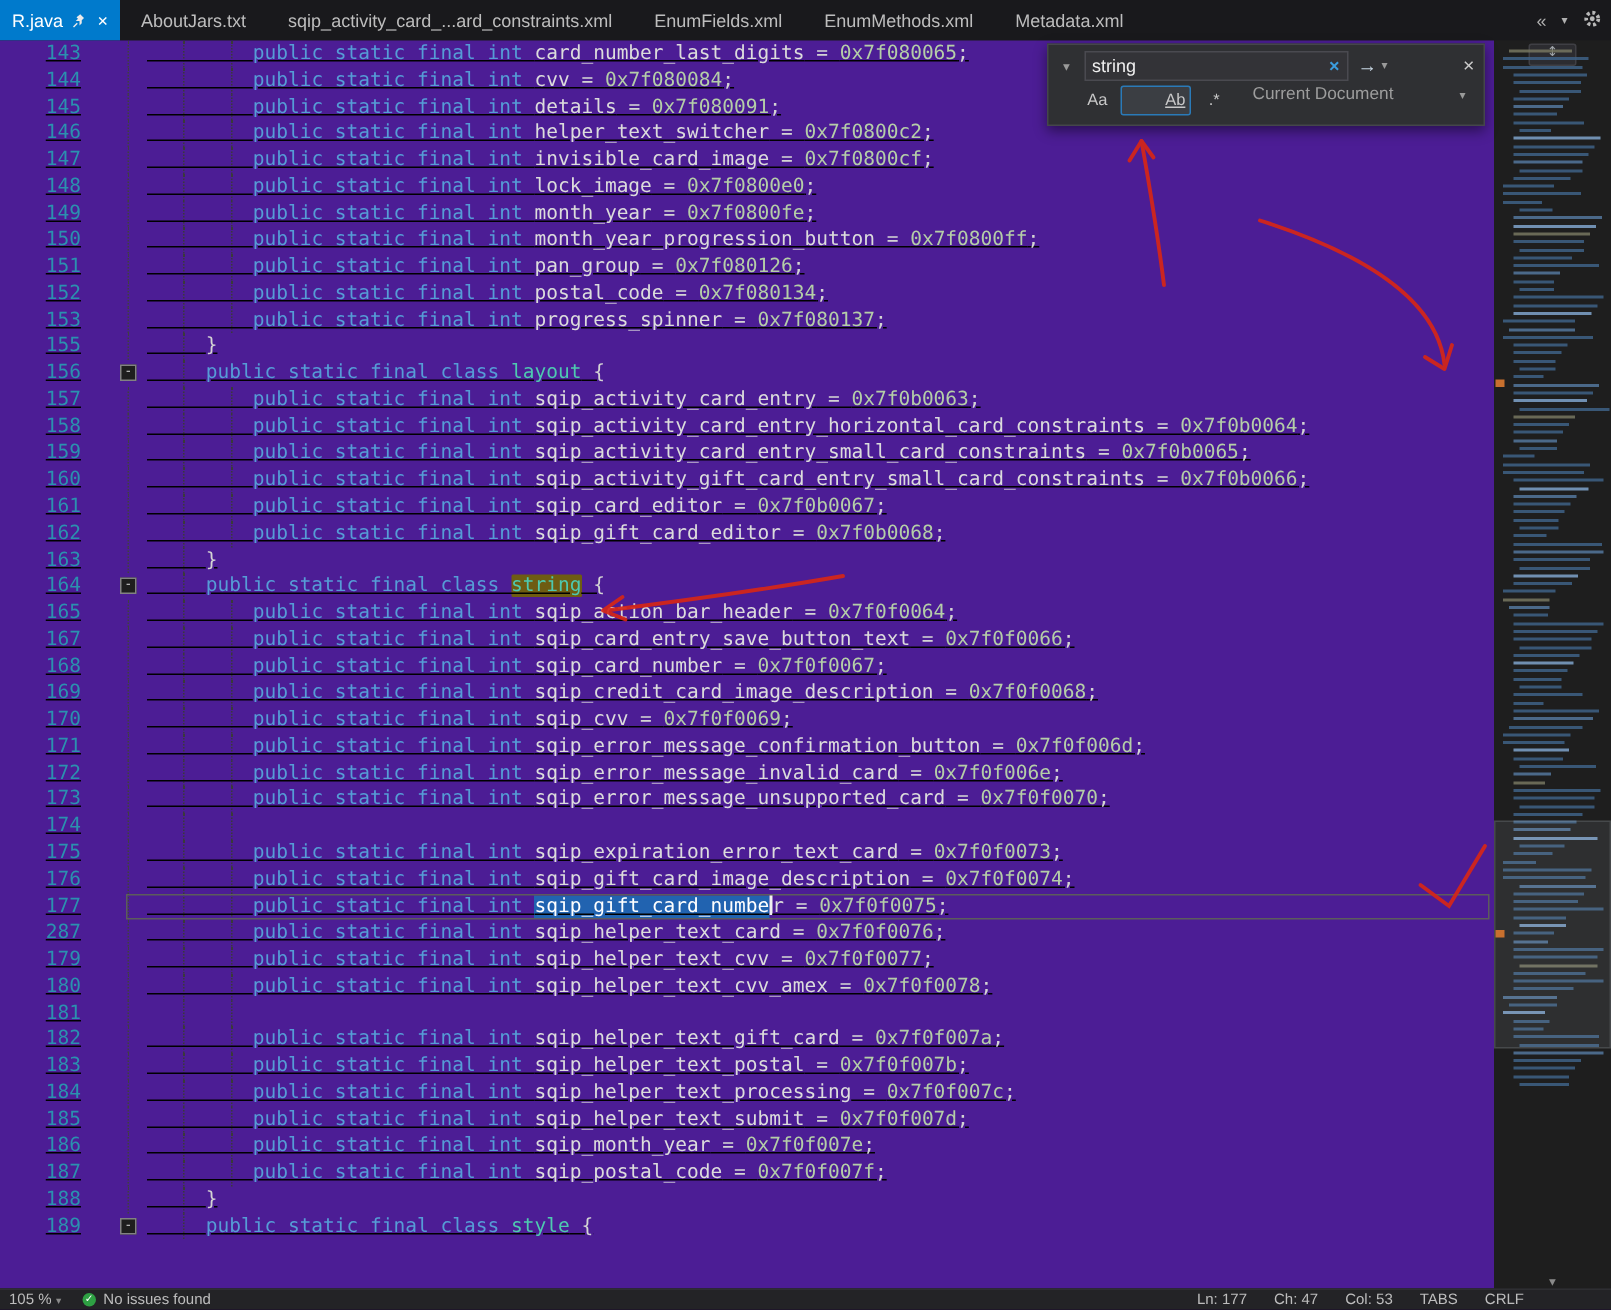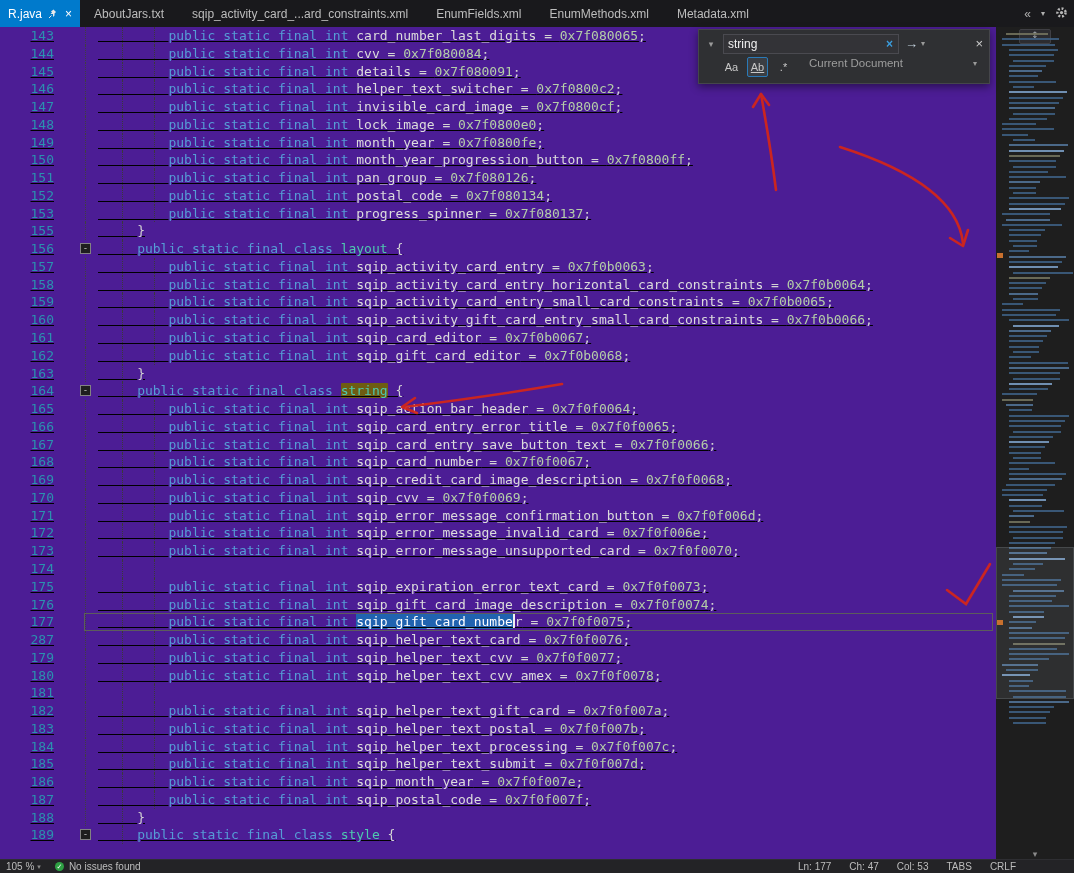--- a/index.html
+++ b/index.html
@@ -51,21 +51,21 @@
        display:flex;align-items:center;box-sizing:border-box;}
   .fin input{flex:1;min-width:0;background:transparent;border:none;outline:none;color:#f0f0f0;
        font:12px "Liberation Sans",sans-serif;padding:0 4px;}
   .fclear{color:#3b9ddd;font-size:12px;padding:0 5px;font-weight:bold;}
   .fnext{color:#c5d4e0;font-size:13px;}
   .fcaret{color:#9a9a9a;font-size:8px;margin-left:-3px;}
   .fclose{color:#cccccc;font-size:13px;margin-left:auto;}
   .frow2{height:24px;display:flex;align-items:flex-start;padding:0 6px 0 22px;gap:5px;}
   .ftg{width:19px;height:18px;display:flex;align-items:center;justify-content:center;
        color:#c8c8c8;font:11px "Liberation Sans",sans-serif;border:1px solid transparent;border-radius:2px;}
-  .ftg.on{border-color:#2a7ab8;background:#3b3e43;text-decoration:underline;}
+  .ftg.on{border-color:#2a7ab8;background:#3b3e43;text-decoration:underline;padding-left:26px;}
   .fscope{flex:1;display:flex;align-items:center;justify-content:space-between;
           color:#9d9d9d;font:11.5px "Liberation Sans",sans-serif;padding:0 6px 0 10px;}
   .scaret{font-size:8px;color:#9a9a9a;}
 
   
   #minimap{position:absolute;top:27px;right:0;width:78px;bottom:14px;background:#1e1e1e;}
   .mrow{position:absolute;height:2px;opacity:.85;}
   .mviewport{position:absolute;left:0;right:0;top:520px;height:152px;
              background:rgba(200,210,220,.10);border:1px solid rgba(200,210,220,.16);box-sizing:border-box;}
   .mmarker{position:absolute;left:1px;width:6px;height:5px;background:#c8702e;}
@@ -319,29 +319,20 @@
           </span>
           <span class="code"><span>     </span><span class="kw">public static final class </span><span class="cls hlw">string</span><span class="pn"> {</span></span>
           <i class="ig ig1"></i>
         </div>
         <div class="ln">
           <span class="gut">165</span>
           <span class="fold">
             <span class="fguide"></span>
           </span>
           <span class="code"><span>         </span><span class="kw">public static final int </span><span class="id">sqip_action_bar_header</span><span class="pn"> = </span><span class="num">0x7f0f0064</span><span class="pn">;</span></span>
-          <i class="ig ig1"></i>
-          <i class="ig ig2"></i>
-        </div>
-        <div class="ln">
-          <span class="gut">166</span>
-          <span class="fold">
-            <span class="fguide"></span>
-          </span>
-          <span class="code"><span>         </span><span class="kw">public static final int </span><span class="id">sqip_card_entry_error_title</span><span class="pn"> = </span><span class="num">0x7f0f0065</span><span class="pn">;</span></span>
           <i class="ig ig1"></i>
           <i class="ig ig2"></i>
         </div>
         <div class="ln">
           <span class="gut">167</span>
           <span class="fold">
             <span class="fguide"></span>
           </span>
           <span class="code"><span>         </span><span class="kw">public static final int </span><span class="id">sqip_card_entry_save_button_text</span><span class="pn"> = </span><span class="num">0x7f0f0066</span><span class="pn">;</span></span>
           <i class="ig ig1"></i>

